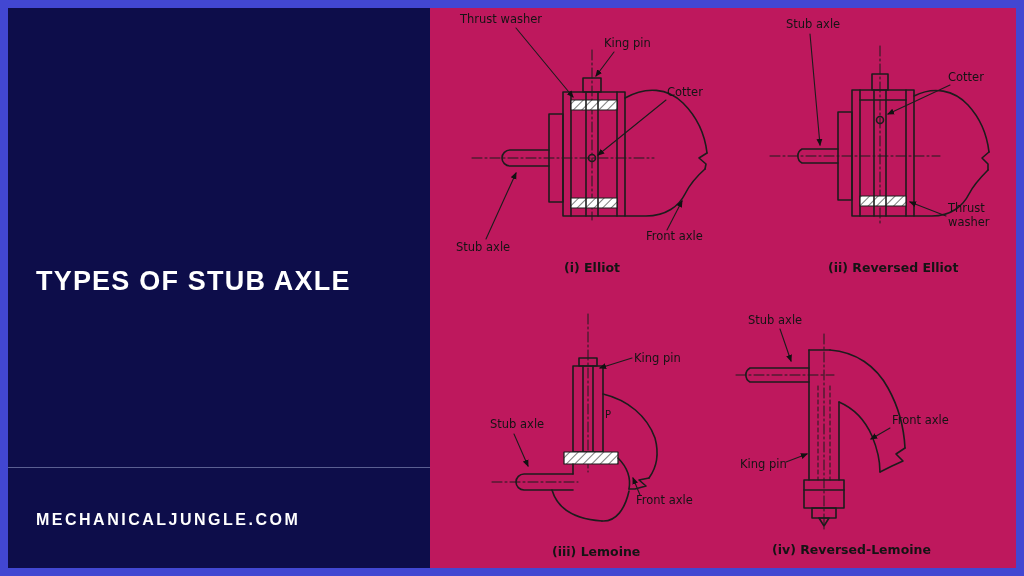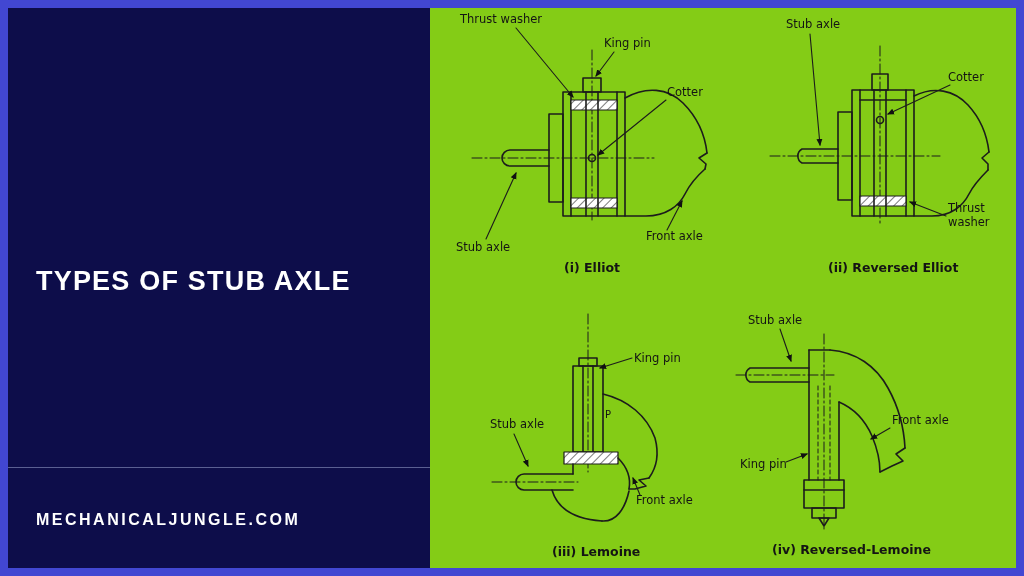--- a/index.html
+++ b/index.html
@@ -21,21 +21,21 @@
   }
   .panel-divider {
     position: absolute; left: 0; right: 0; top: 459px; height: 1px;
     background: rgba(185,195,235,.45);
   }
   .website-label {
     position: absolute; left: 28px; top: 503px;
     color: var(--text-white, #fff); font-size: 16px; font-weight: 700;
     letter-spacing: 2.5px; white-space: nowrap;
   }
-  .right-panel { flex: 1; background: #84cc16; position: relative; }
+  .right-panel { flex: 1; background: #be185d; position: relative; }
 
   .diagram { position: absolute; margin: 0; }
   .diagram svg { display: block; width: 100%; height: 100%; }
   .diagram path, .diagram rect, .diagram circle {
     fill: none; stroke: var(--diagram-ink, #1c1c1c);
     stroke-width: 1.6; stroke-linecap: round; stroke-linejoin: round;
   }
   .diagram .hatched { fill: url(#hatch); stroke-width: 1.2; }
   .diagram .cl { stroke-width: 1; stroke-dasharray: 10 3 2 3; }
   .diagram .hidden-line { stroke-width: 1; stroke-dasharray: 4 3; }

